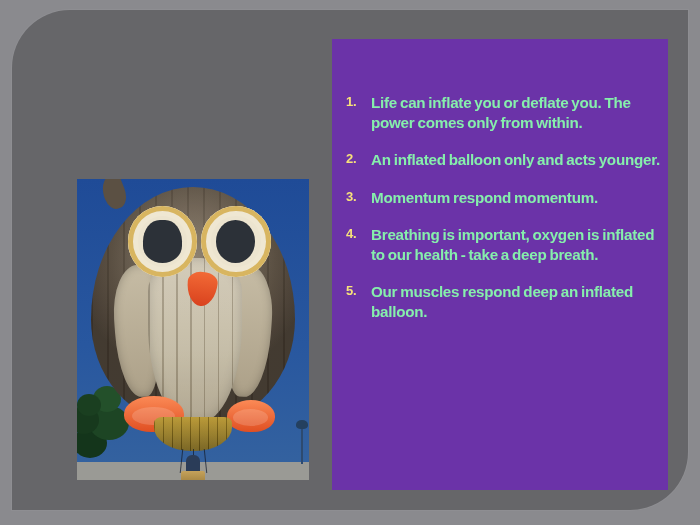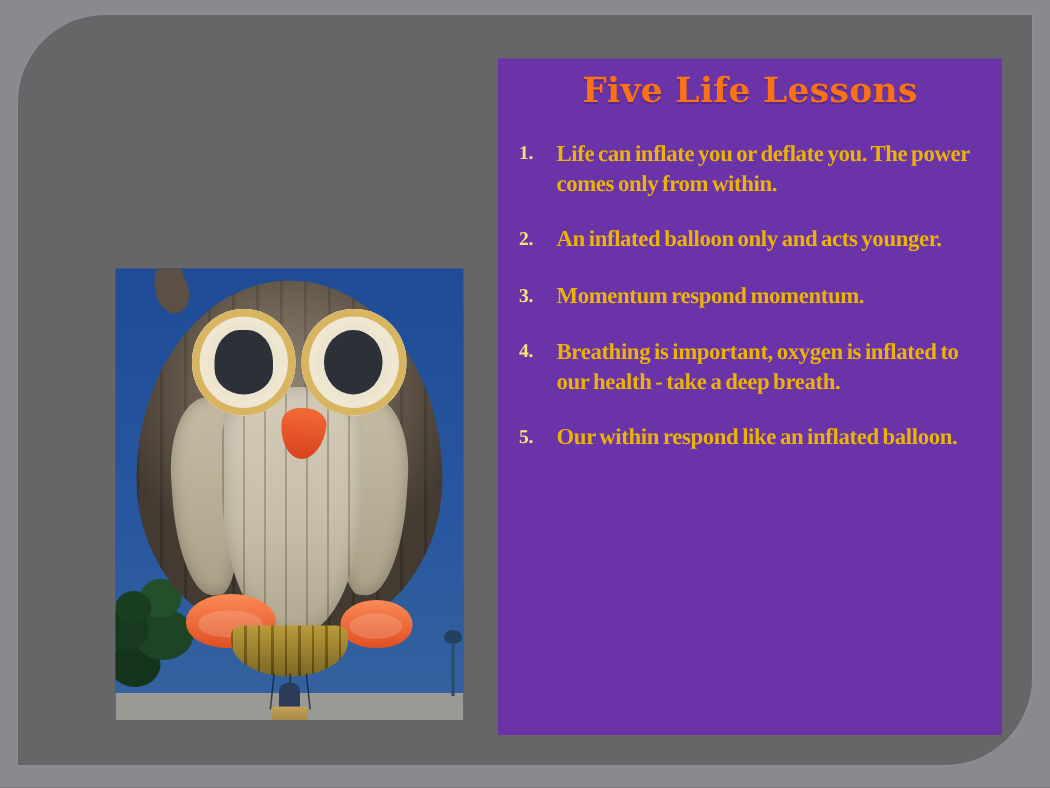--- a/index.html
+++ b/index.html
@@ -134,22 +134,22 @@
   #lesson-list{
     list-style:none;
     margin:18px 0 0;padding:0 8px 0 7px;
     counter-reset:lesson;
   }
   #lesson-list li{
     position:relative;
     counter-increment:lesson;
     padding-left:32px;
     margin-bottom:17px;
-    color:#eab308;
-    font-family:Liberation Serif, serif;
+    color:#86efac;
+    font-family:Liberation Sans, sans-serif;
     font-weight:bold;
     font-size:15.2px;
     line-height:1.33;
     letter-spacing:-.25px;
     word-spacing:-1px;
   }
   #lesson-list li::before{
     content:counter(lesson) ".";
     position:absolute;left:7px;top:0;
     font-size:13px;
@@ -200,36 +200,36 @@
           <i></i>
           <i></i>
         </div>
       <div class="pilot"></div>
       <div class="basket"></div>
     </div>
 
     <div id="content-panel">
 
       <h1 id="slide-title">
-        <span>Five Life Lessons</span><br>
+        <br>
       </h1>
 
       <ol id="lesson-list">
         <li>
           <span>Life can inflate you or deflate you. The power comes only from within.</span>
         </li>
         <li>
           <span>An inflated balloon only and acts younger.</span>
         </li>
         <li>
           <span>Momentum respond momentum.</span>
         </li>
         <li>
           <span>Breathing is important, oxygen is inflated to our health - take a deep breath.</span>
         </li>
         <li>
-          <span>Our within respond like an inflated balloon.</span>
+          <span>Our muscles respond deep an inflated balloon.</span>
         </li>
       </ol>
 
     </div>
   </div>
 </div>
 
 </body></html>

